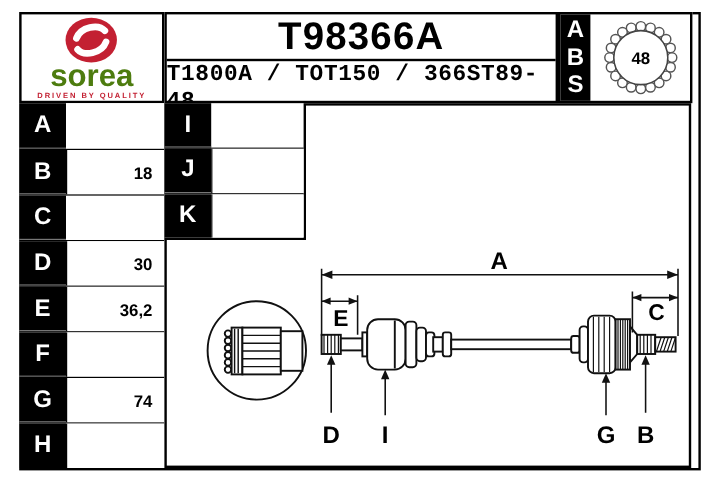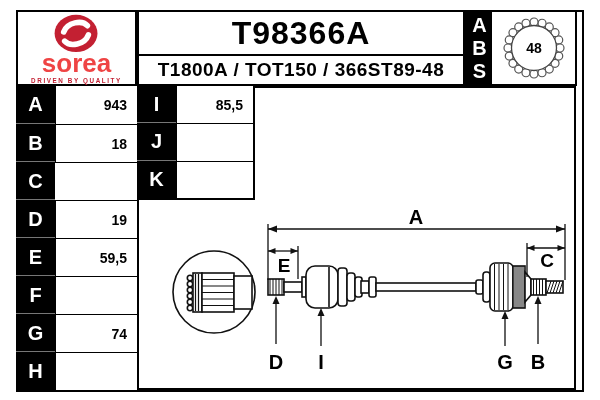--- a/index.html
+++ b/index.html
@@ -7,31 +7,31 @@
   body { width:600px; height:400px; position:relative; overflow:hidden;
          font-family:"Liberation Sans", sans-serif; color:#000; }
   .abs { position:absolute; }
 
   
   .frame { left:16px; top:10px; width:568px; height:382px; border:2px solid #000; }
 
   
   .logo-cell { left:16px; top:10px; width:121px; height:76px; border:2px solid #000;
                display:flex; flex-direction:column; align-items:center; background:#fff; }
-  .brand-name { font-size:26px; font-weight:bold; color:#ef4444; line-height:1;
+  .brand-name { font-size:26px; font-weight:bold; color:#4d7c0f; line-height:1;
                 letter-spacing:0px; margin-top:-3px; }
   .brand-tagline { font-size:6.3px; font-weight:bold; color:#c32032;
                    letter-spacing:1.6px; margin-top:1px; white-space:nowrap; }
 
   .title-cell { left:137px; top:10px; width:328px; height:76px; border:2px solid #000;
                 display:flex; flex-direction:column; background:#fff;justify-content:space-between; }
   .part-number { height:44px; display:flex; align-items:center; justify-content:center;
                  font-size:32px; font-weight:bold; letter-spacing:1px; border-bottom:2px solid #000; }
   .reference   { flex:1; display:flex; align-items:center; justify-content:center;
-                 font-size:19px; font-weight:bold; letter-spacing:0.5px; }
+                 font-size:19px; font-weight:bold; letter-spacing:0.5px;font-family:Liberation Mono, monospace; }
 
   .abs-box { left:465px; top:10px; width:112px; height:76px; border:2px solid #000;
              display:flex; background:#fff; }
   .abs-strip { width:25px; background:#000; color:#fff; display:flex; flex-direction:column;
                align-items:center; justify-content:space-between; padding:2px 0;
                font-size:20px; font-weight:bold; line-height:1.1; }
   .gear-pane { flex:1; display:flex; justify-content:center; }
   .gear-num { font-size:14px; font-weight:bold; }
 
   
@@ -183,55 +183,53 @@
     <text class="dim-label" x="276" y="369" text-anchor="middle">D</text>
     <text class="dim-label" x="321" y="369" text-anchor="middle">I</text>
     <text class="dim-label" x="505" y="369" text-anchor="middle">G</text>
     <text class="dim-label" x="538" y="369" text-anchor="middle">B</text>
   </svg>
 </div>
 
 <div class="abs spec spec-left">
   <div class="srow">
       <div class="lcell">A</div>
-      <div class="vcell">943</div>
     </div>
   <div class="srow">
       <div class="lcell">B</div>
       <div class="vcell">18</div>
     </div>
   <div class="srow">
       <div class="lcell">C</div>
     </div>
   <div class="srow">
       <div class="lcell">D</div>
-      <div class="vcell">19</div>
+      <div class="vcell">30</div>
     </div>
   <div class="srow">
       <div class="lcell">E</div>
-      <div class="vcell">59,5</div>
+      <div class="vcell">36,2</div>
     </div>
   <div class="srow">
       <div class="lcell">F</div>
       <div class="vcell"></div>
     </div>
   <div class="srow">
       <div class="lcell">G</div>
       <div class="vcell">74</div>
     </div>
   <div class="srow">
       <div class="lcell">H</div>
       <div class="vcell"></div>
     </div>
 </div>
 
 <div class="abs spec spec-right">
   <div class="srow">
       <div class="lcell">I</div>
-      <div class="vcell">85,5</div>
     </div>
   <div class="srow">
       <div class="lcell">J</div>
       <div class="vcell"></div>
     </div>
   <div class="srow">
       <div class="lcell">K</div>
       <div class="vcell"></div>
     </div>
 </div>

